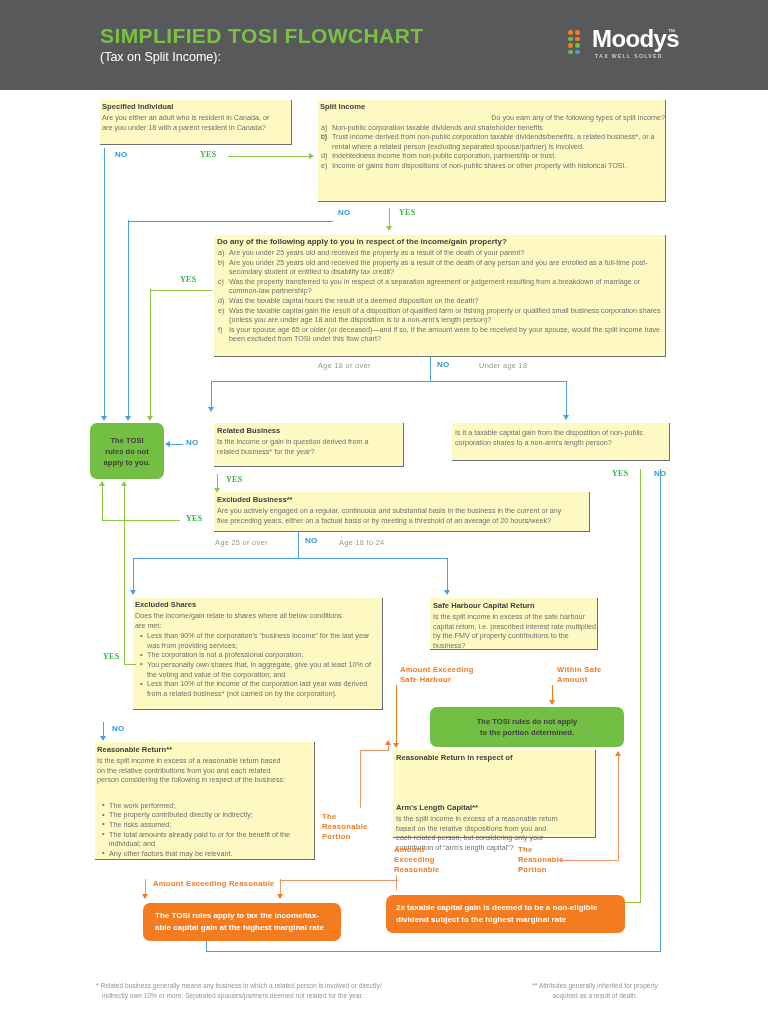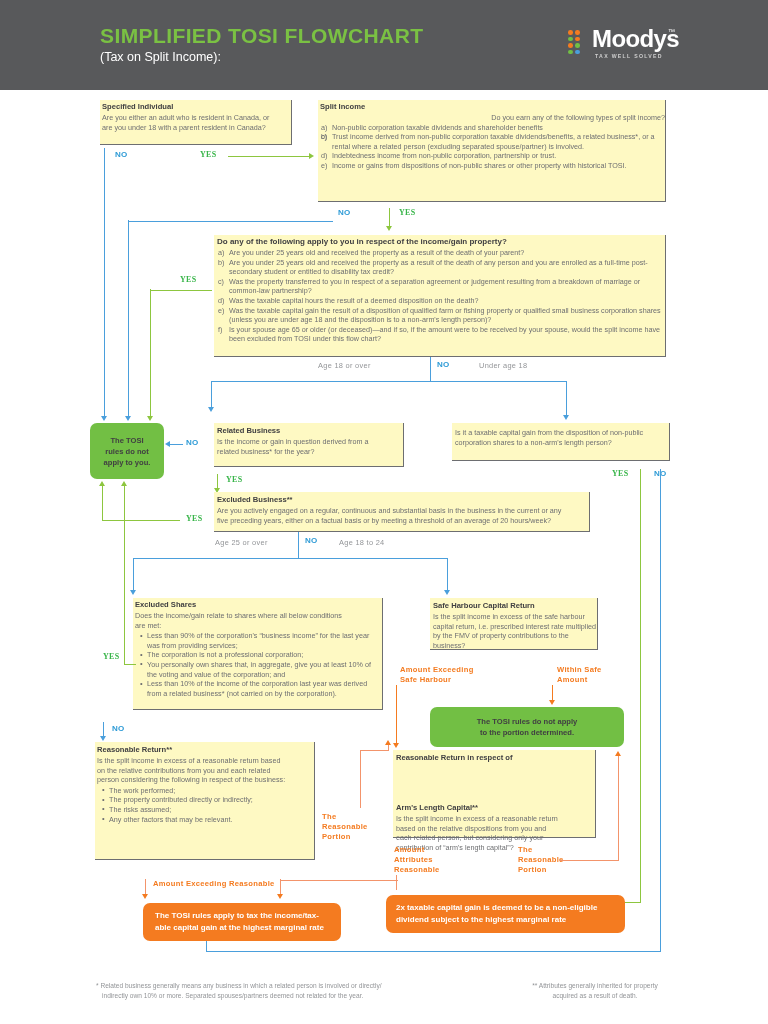--- a/index.html
+++ b/index.html
@@ -327,24 +327,25 @@
       <div>The TOSI rules do not apply</div>
       <div>to the portion determined.</div>
     </div>
   </div>
 
   <div class="qbox" style="left:95px; top:652px; width:220px; height:118px;">
     <div class="btitle" style="padding:3px 0 1px 2px;">Reasonable Return**</div>
     <div class="btext" style="padding-left:2px;">Is the split income in excess of a reasonable return based</div>
     <div class="btext" style="padding-left:2px;">on the relative contributions from you and each related</div>
     <div class="btext" style="padding-left:2px;">person considering the following in respect of the business:</div>
-    <ul class="blist btext" style="margin-top:1px;">
+    <ul class="blist btext" style="margin-top:16px;">
       <li>The work performed;</li>
       <li>The property contributed directly or indirectly;</li>
       <li>The risks assumed;</li>
+      <li>The total amounts already paid to or for the benefit of the individual; and</li>
       <li>Any other factors that may be relevant.</li>
     </ul>
   </div>
 
   <div class="lbl lbl-org" style="left:322px; top:722px;">
     <div>The</div>
     <div>Reasonable</div>
     <div>Portion</div>
   </div>
   <div class="ln lnv orgl" style="left:360px; top:660px; height:58px;"></div>
@@ -356,21 +357,21 @@
     <div class="btitle" style="padding:3px 0 0 3px;">Reasonable Return in respect of</div>
     <div class="btitle" style="padding:0 0 1px 3px;margin-top:40px;">Arm's Length Capital**</div>
     <div class="btext" style="padding-left:3px;">Is the split income in excess of a reasonable return</div>
     <div class="btext" style="padding-left:3px;">based on the relative dispositions from you and</div>
     <div class="btext" style="padding-left:3px;">each related person, but considering only your</div>
     <div class="btext" style="padding-left:3px;">contribution of “arm's length capital”?</div>
   </div>
 
   <div class="lbl lbl-org" style="left:394px; top:755px;">
     <div>Amount</div>
-    <div>Attributes</div>
+    <div>Exceeding</div>
     <div>Reasonable</div>
   </div>
   <div class="lbl lbl-org" style="left:518px; top:755px;">
     <div>The</div>
     <div>Reasonable</div>
     <div>Portion</div>
   </div>
 
   <div class="ln lnh orgl" style="left:560px; top:769.5px; width:59px;"></div>
   <div class="ln lnv orgl" style="left:618px; top:666px; height:104px;"></div>

